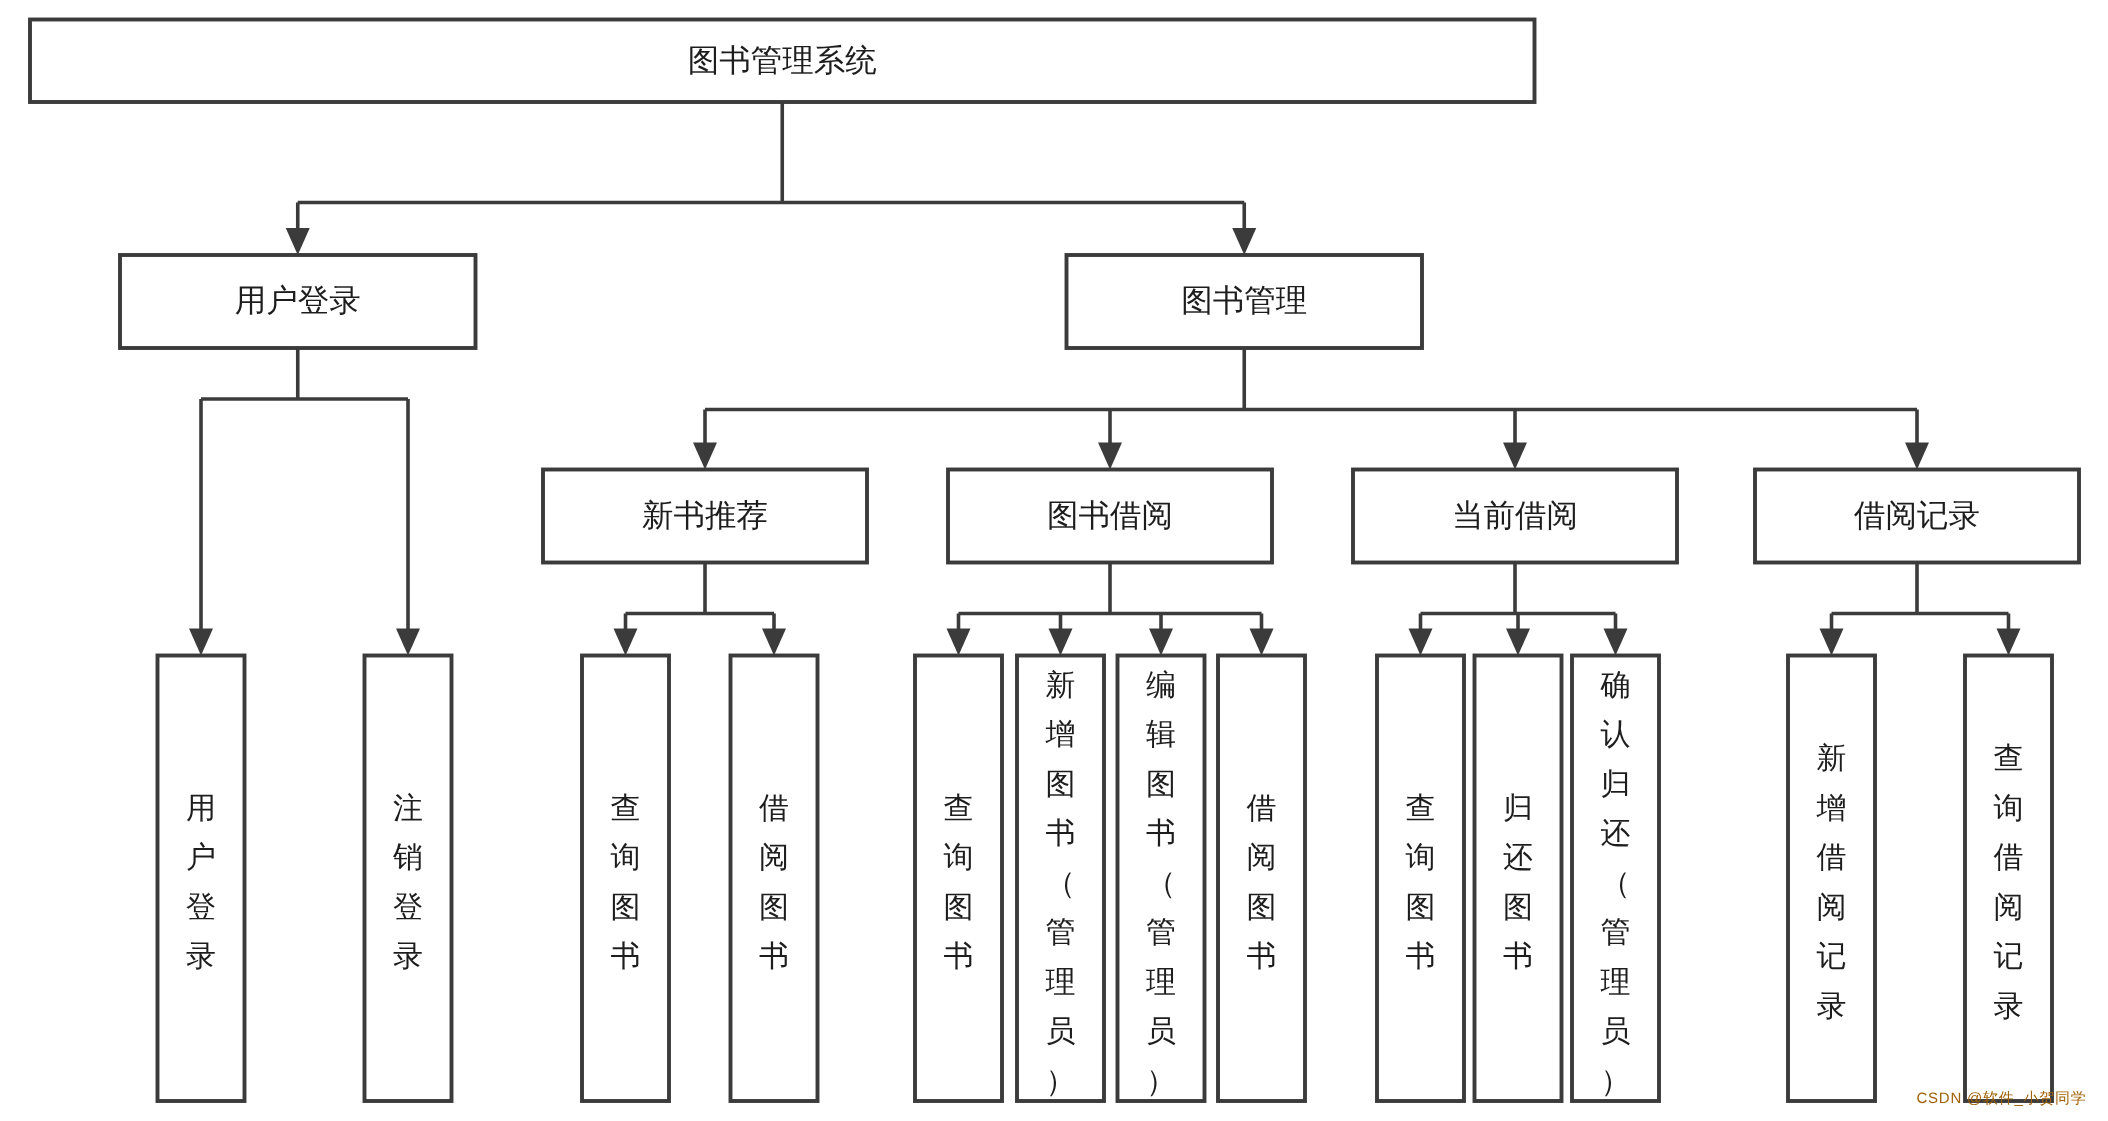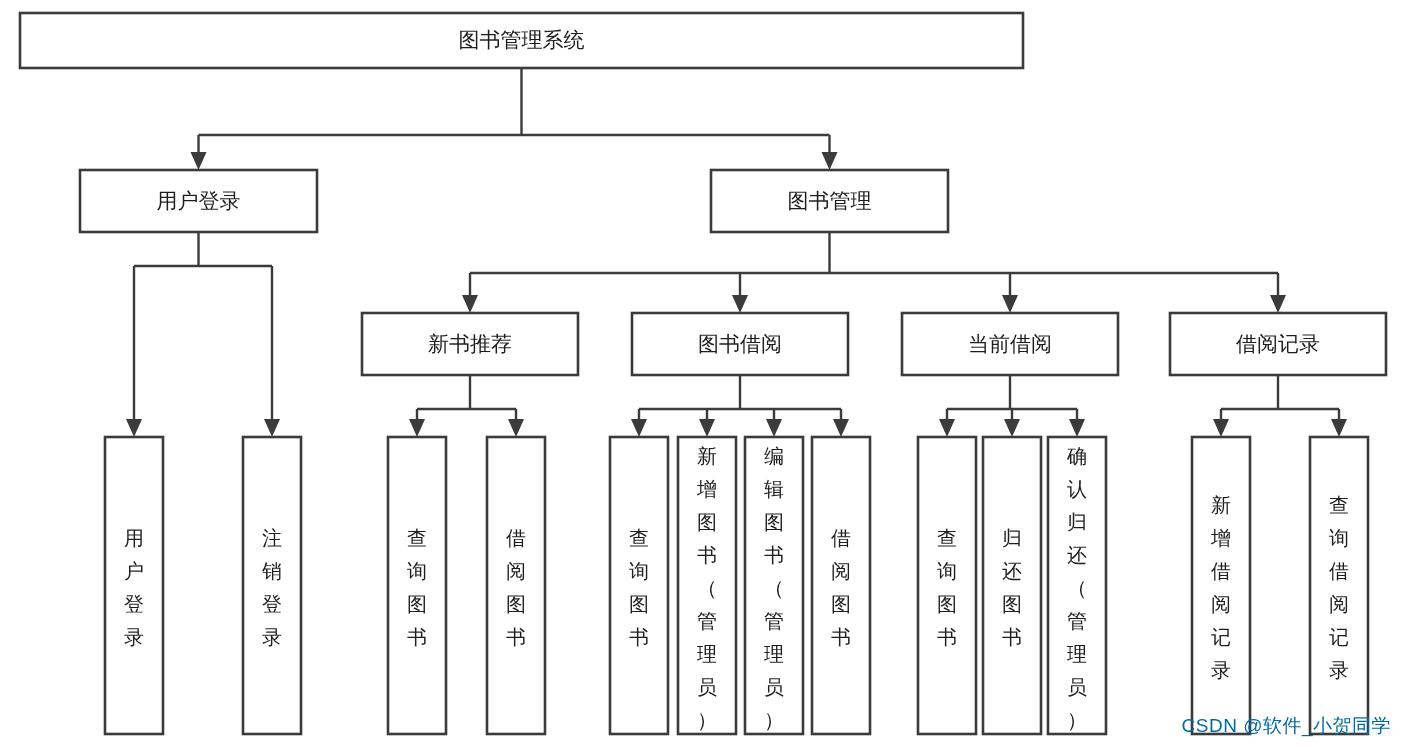--- a/index.html
+++ b/index.html
@@ -51,22 +51,22 @@
     font-family: "Liberation Sans", "DejaVu Sans", sans-serif;
     font-size: 20px;
     fill: #1d1d1d;
     text-anchor: middle;
   }
   .watermark {
     position: absolute;
     right: 14px;
     bottom: 8px;
     font-family: "Liberation Sans", "DejaVu Sans", sans-serif;
-    font-size: 19px;
-    color: #0369a1;
+    font-size: 10px;
+    color: #a16207;
     letter-spacing: 0.5px;
     white-space: nowrap;
     user-select: none;
   }
 </style>
 </head>
 <body>
 
 <div id="diagram-root">
   <svg id="flow-svg" viewBox="0 0 1405 747">

